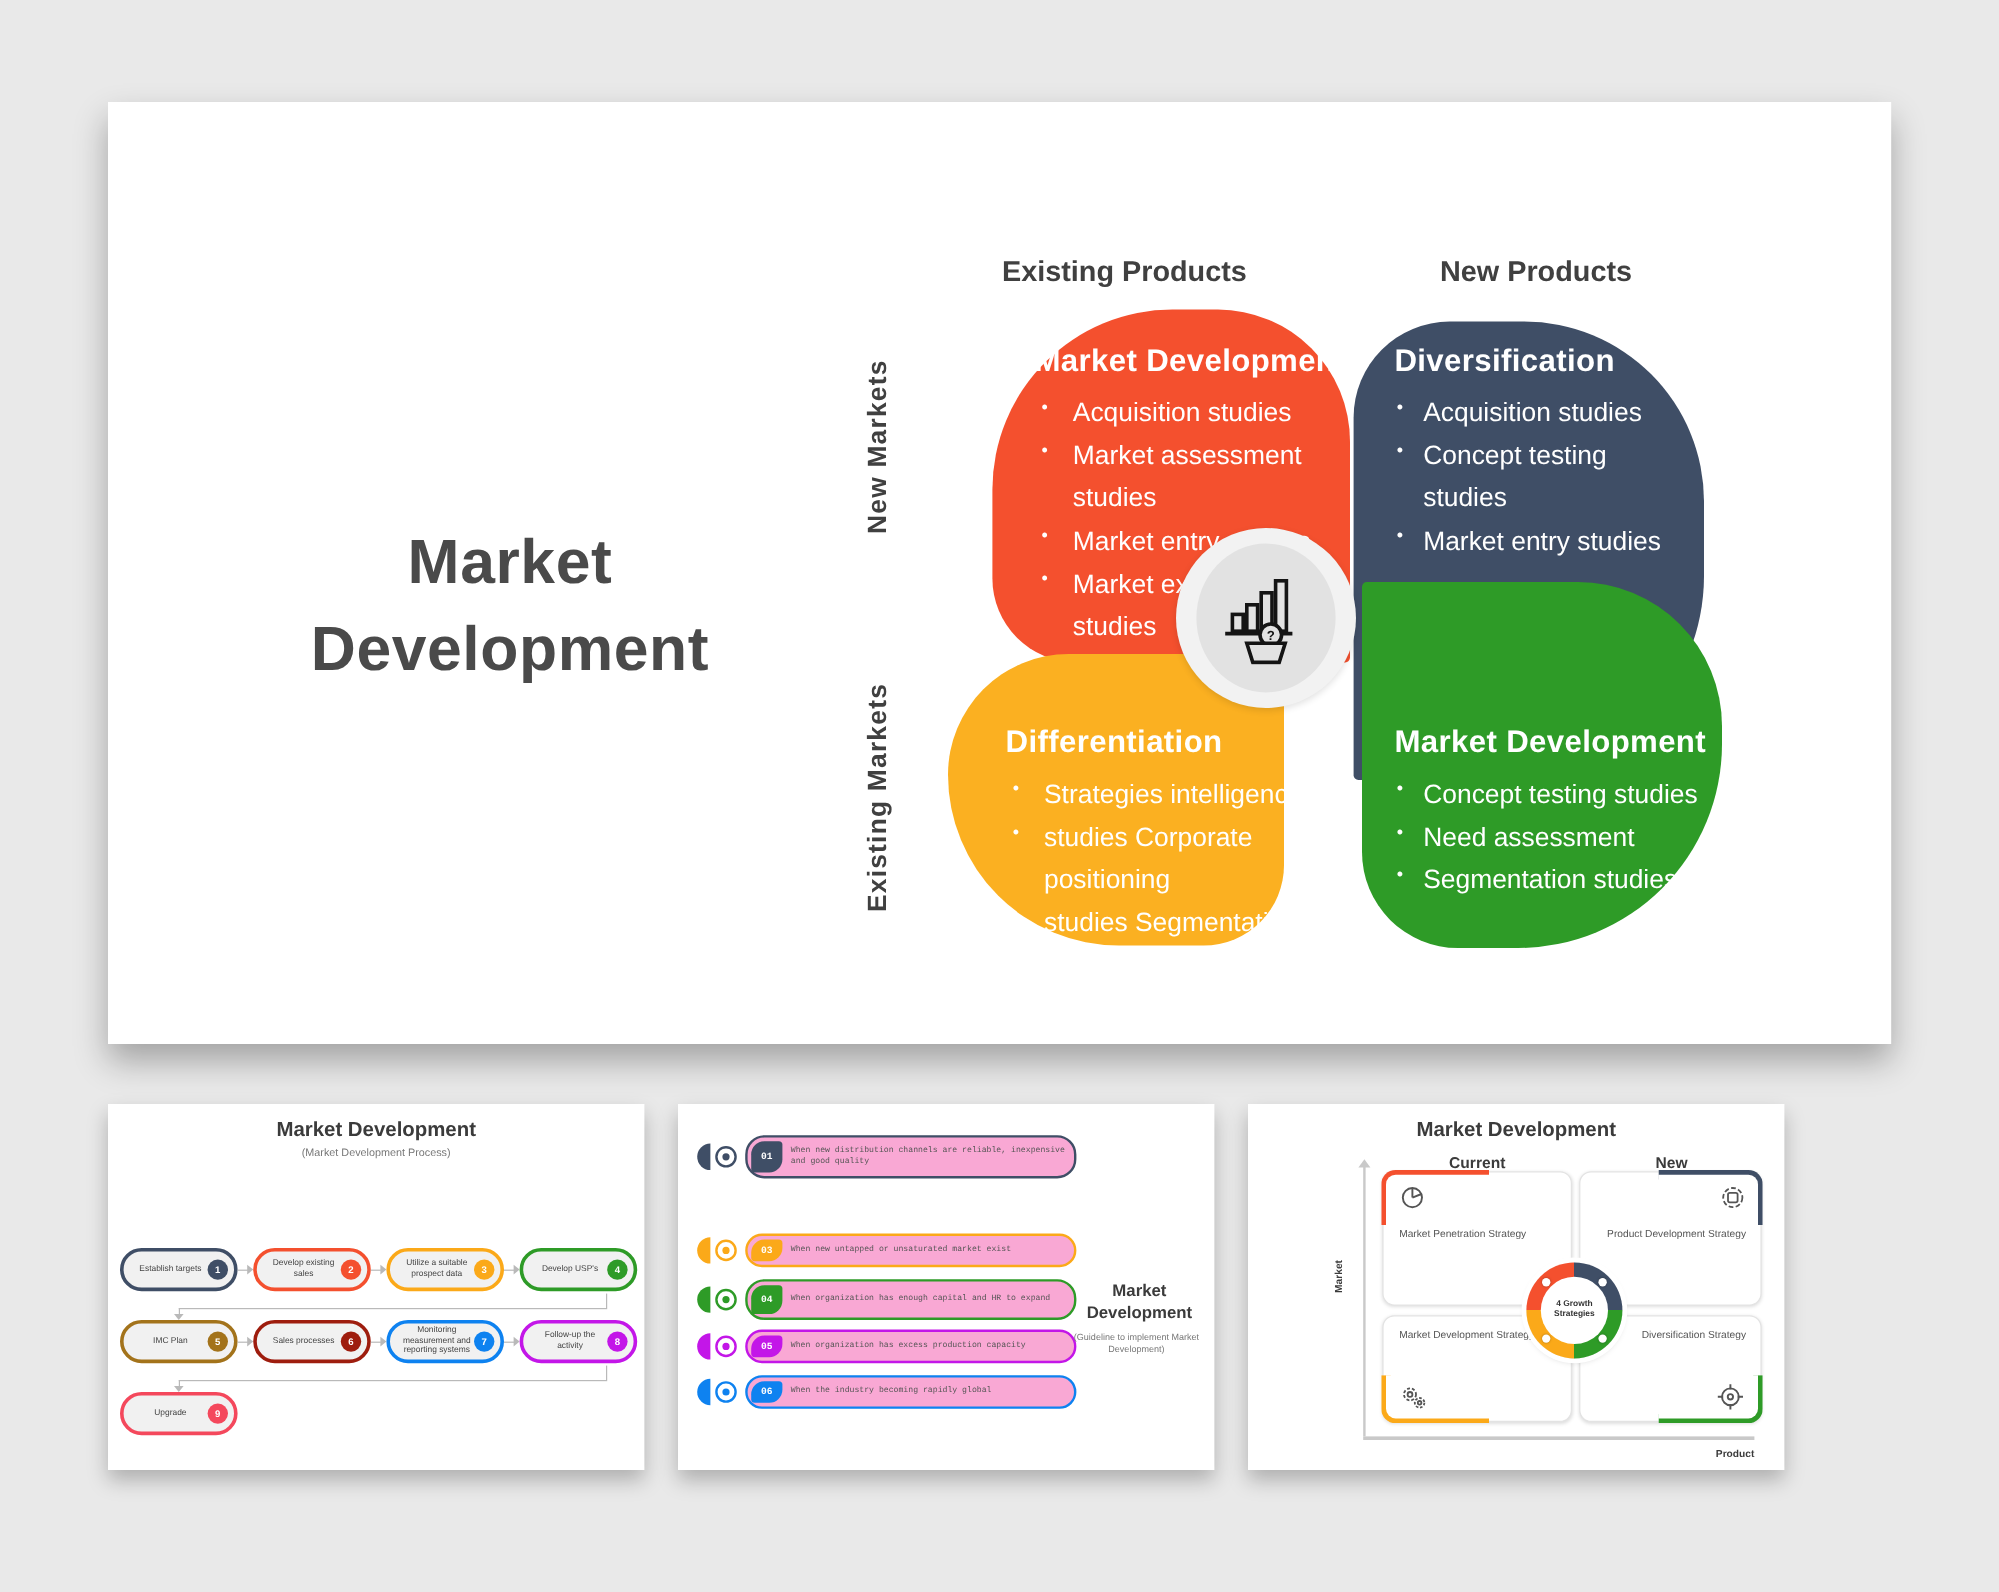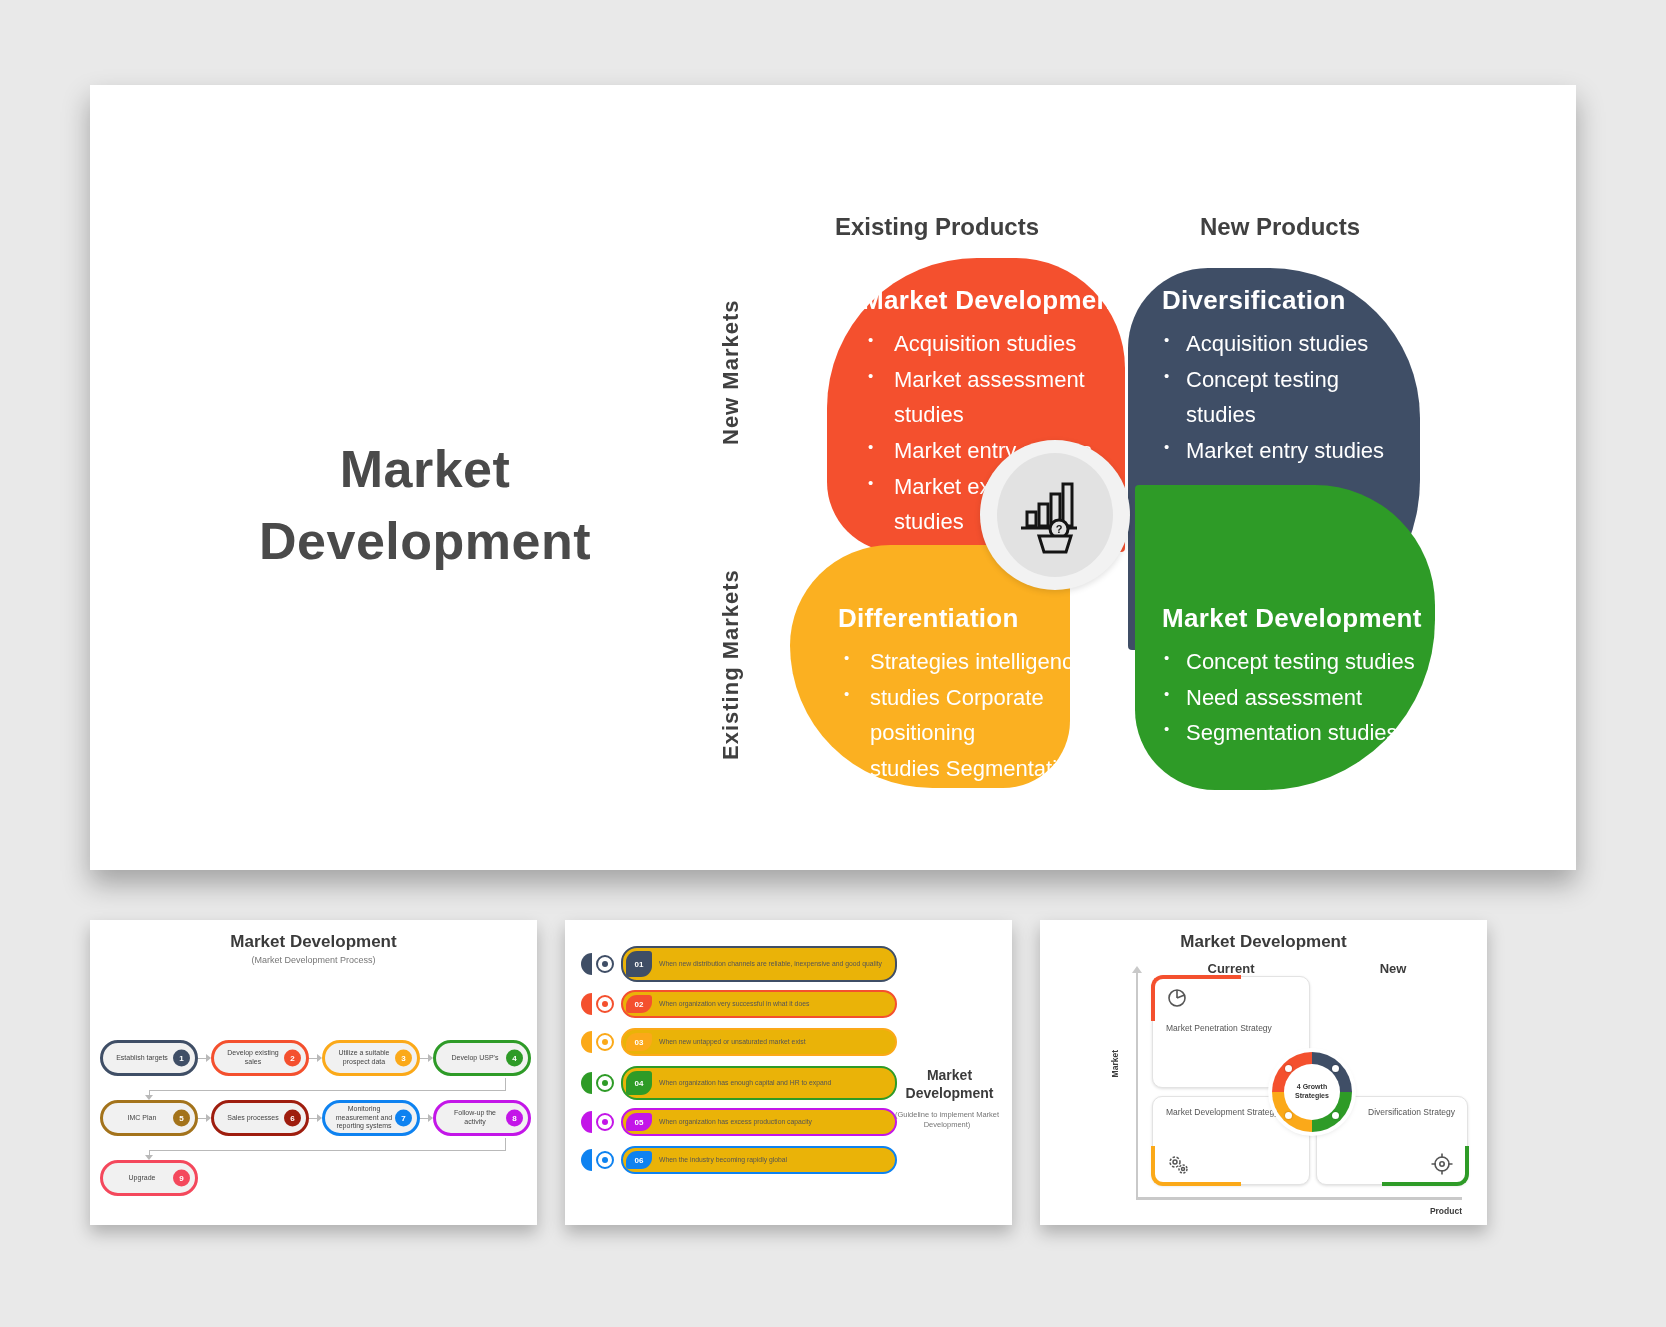--- a/index.html
+++ b/index.html
@@ -78,21 +78,21 @@
   .b-pnk{border-color:#F4485C}.bg-pnk{background:#F4485C}
 
   
   .gbar { position:absolute; left:0; width:100%; }
   .gbar .crescent { position:absolute; left:16px; top:50%; transform:translateY(-50%);
                     width:11px; height:22px; border-radius:11px 0 0 11px; }
   .gbar .ring { position:absolute; left:31px; top:50%; transform:translateY(-50%); width:18px; height:18px;
                 border:2px solid; border-radius:50%; background:#fff; }
   .gbar .ring i { position:absolute; left:50%; top:50%; transform:translate(-50%,-50%); width:6px; height:6px; border-radius:50%; display:block; }
   .gbar .shell { position:absolute; left:56px; top:0; width:276px; height:100%;
-                 border:2px solid; border-radius:16px; background:#eab308; }
+                 border:2px solid; border-radius:16px; background:#f9a8d4;font-family:Liberation Mono, monospace; }
   .gbar .tab { position:absolute; left:3px; top:3px; bottom:3px; width:26px; border-radius:11px 3px 11px 3px;
                color:#fff; font-size:8px; font-weight:700; display:flex; align-items:center; justify-content:center; }
   .gbar .txt { position:absolute; left:36px; right:6px; top:50%; transform:translateY(-50%);
                font-size:6.8px; line-height:1.35; color:#555; }
   .t2-title { position:absolute; left:322px; top:146px; width:125px; text-align:center;
               font-size:14px; font-weight:700; color:#3b3b3b; line-height:1.3; }
   .t2-sub { position:absolute; left:316px; top:190px; width:132px; text-align:center; font-size:7.5px; color:#777; line-height:1.35; }
 
   
   .m-col { position:absolute; top:41px; font-size:13px; font-weight:700; color:#3b3b3b; text-align:center; width:80px; }
@@ -271,30 +271,20 @@
     <div class="gbar" style="top:26px;height:36px">
       <span class="crescent" style="background:#3F4E66"></span>
       <span class="ring" style="border-color:#3F4E66">
           <i style="background:#3F4E66"></i>
         </span>
       <span class="shell" style="border-color:#3F4E66">
         <span class="tab" style="background:#3F4E66">01</span>
         <span class="txt">When new distribution channels are reliable, inexpensive and good quality</span>
       </span>
     </div>
-    <div class="gbar" style="top:70px;height:28px">
-      <span class="crescent" style="background:#F4502E"></span>
-      <span class="ring" style="border-color:#F4502E">
-          <i style="background:#F4502E"></i>
-        </span>
-      <span class="shell" style="border-color:#F4502E">
-        <span class="tab" style="background:#F4502E">02</span>
-        <span class="txt">When organization very successful in what it does</span>
-      </span>
-    </div>
     <div class="gbar" style="top:108px;height:28px">
       <span class="crescent" style="background:#FBA919"></span>
       <span class="ring" style="border-color:#FBA919">
           <i style="background:#FBA919"></i>
         </span>
       <span class="shell" style="border-color:#FBA919">
         <span class="tab" style="background:#FBA919">03</span>
         <span class="txt">When new untapped or unsaturated market exist</span>
       </span>
     </div>
@@ -352,20 +342,30 @@
       <span class="corner"></span>
       <svg class="m-ico" style="left:13px;top:10px" width="22" height="22" viewBox="0 0 22 22">
         <g fill="none" stroke="#555" stroke-width="1.6">
           <circle cx="11" cy="11" r="8"></circle>
           <path d="M11 11 L11 3 M11 11 L18.5 8"></path>
         </g>
       </svg>
       <span class="txt" style="left:13px;top:46px;width:125px;text-align:left">Market Penetration Strategy</span>
     </div>
 
+    <div class="mcard" id="mcardTR">
+      <span class="corner"></span>
+      <svg class="m-ico" style="right:12px;top:10px" width="22" height="22" viewBox="0 0 22 22">
+        <g fill="none" stroke="#555" stroke-width="1.5">
+          <circle cx="11" cy="11" r="8" stroke-dasharray="4 2"></circle>
+          <rect x="7" y="7" width="8" height="8" rx="1.5"></rect>
+        </g>
+      </svg>
+      <span class="txt" style="right:12px;top:46px;width:128px;text-align:right">Product Development Strategy</span>
+    </div>
 
     <div class="mcard" id="mcardBR">
       <span class="corner"></span>
       <span class="txt" style="right:12px;top:10px;width:120px;text-align:right">Diversification Strategy</span>
       <svg class="m-ico" style="right:13px;bottom:8px" width="24" height="24" viewBox="0 0 24 24">
         <g fill="none" stroke="#555" stroke-width="1.6">
           <circle cx="12" cy="12" r="7"></circle>
           <circle cx="12" cy="12" r="2.2"></circle>
           <path d="M12 1.5 V6 M12 18 V22.5 M1.5 12 H6 M18 12 H22.5"></path>
         </g>

